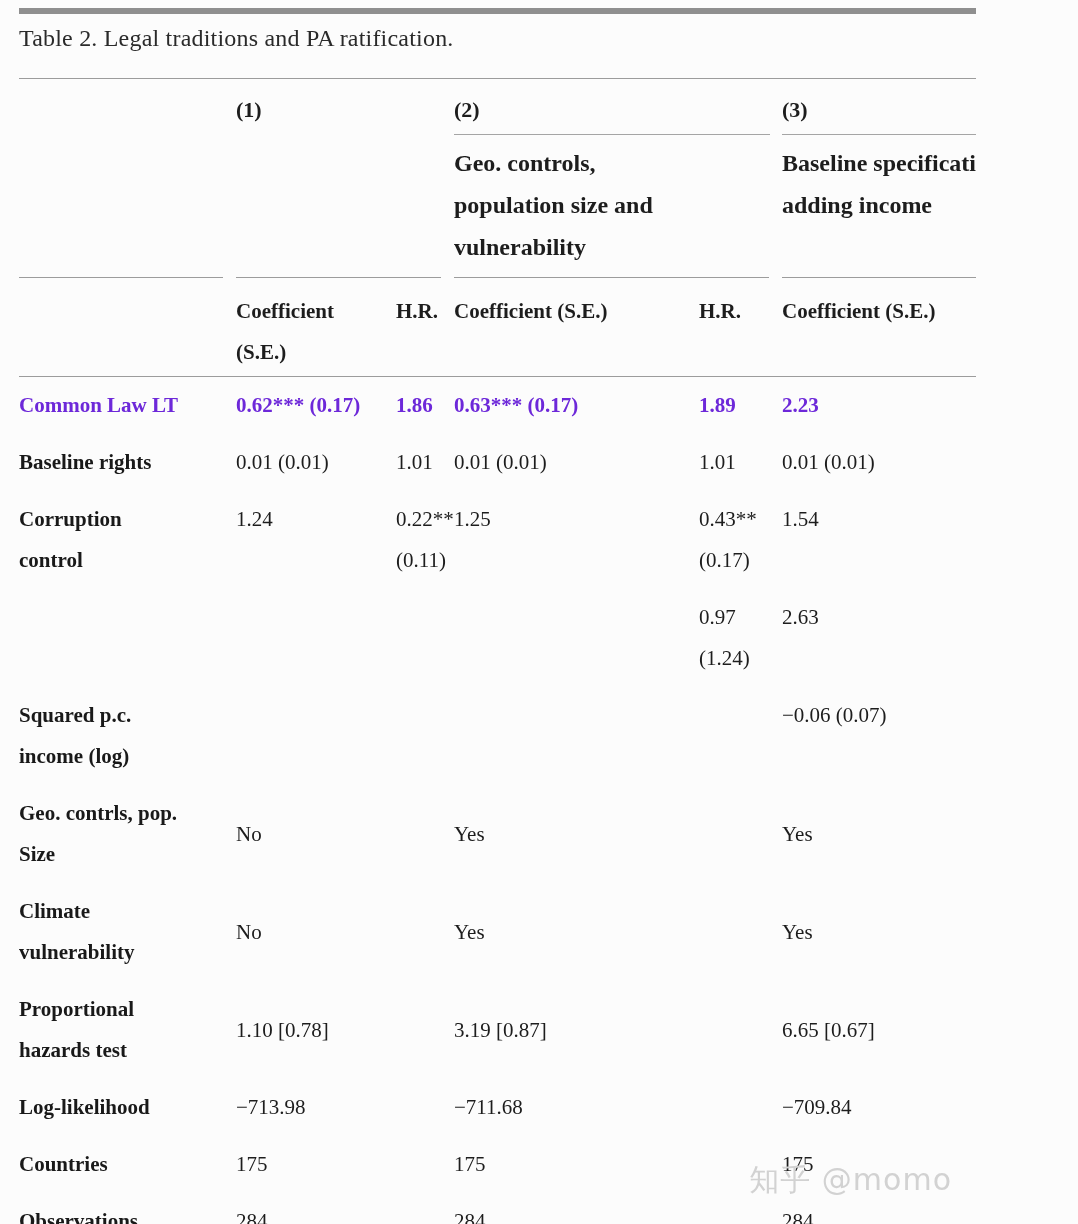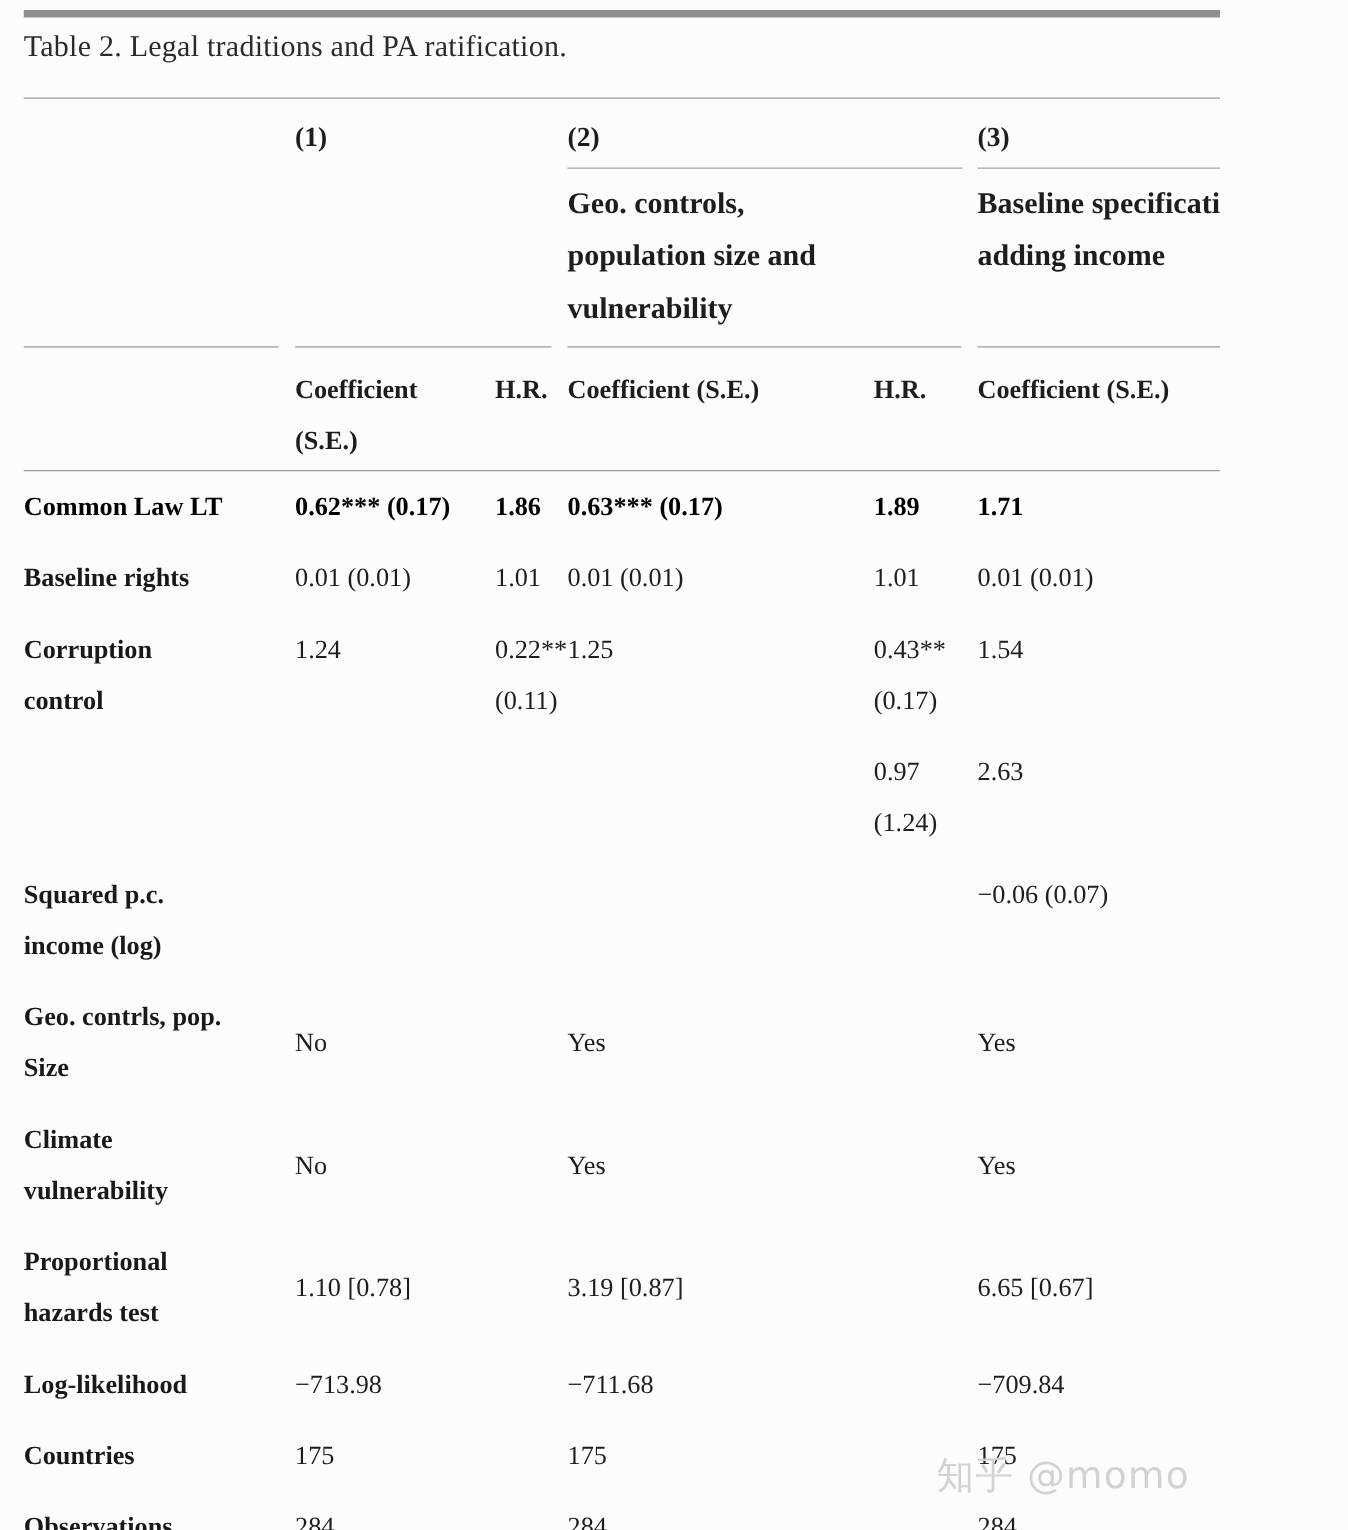--- a/index.html
+++ b/index.html
@@ -61,21 +61,21 @@
   .shead { font-weight: bold; font-size: 21px; line-height: 42px; }
   .cell { padding-right: 8px; font-size: 21px; line-height: 41px; }
   .cell.label { font-weight: bold; padding-right: 57px; color: #191919; }
   .subhead-row .cell.coef { padding-right: 40px; }
 
   .tbody .row { padding: 8px 0; }
   
   .tbody .row:nth-child(6),
   .tbody .row:nth-child(7),
   .tbody .row:nth-child(8) { align-items: center; }
-  .tbody .row.emph .cell { font-weight: bold; color: #000000; }
+  .tbody .row.emph .cell { font-weight: bold; color: #6d28d9; }
 
   .rule.bottom { margin-top: 0px; }
 
   .watermark {
     position: absolute;
     top: 1160px;
     right: 24px;
     font-family: "DejaVu Sans", "Liberation Sans", sans-serif;
     font-size: 30px;
     color: #d2d2d2;
@@ -131,21 +131,21 @@
 
     <div class="rule"></div>
 
     <div class="tbody">
   <div class="grid7 row emph">
     <div class="cell label">Common Law LT</div>
     <div class="cell coef">0.62*** (0.17)</div>
     <div class="cell hr">1.86</div>
     <div class="cell coef">0.63*** (0.17)</div>
     <div class="cell hr">1.89</div>
-    <div class="cell hr">1.71</div>
+    <div class="cell hr">2.23</div>
   </div>
 
   <div class="grid7 row">
     <div class="cell label">Baseline rights</div>
     <div class="cell coef">0.01 (0.01)</div>
     <div class="cell hr">1.01</div>
     <div class="cell coef">0.01 (0.01)</div>
     <div class="cell hr">1.01</div>
     <div class="cell coef">0.01 (0.01)</div>
     <div class="cell hr">1.01</div>

